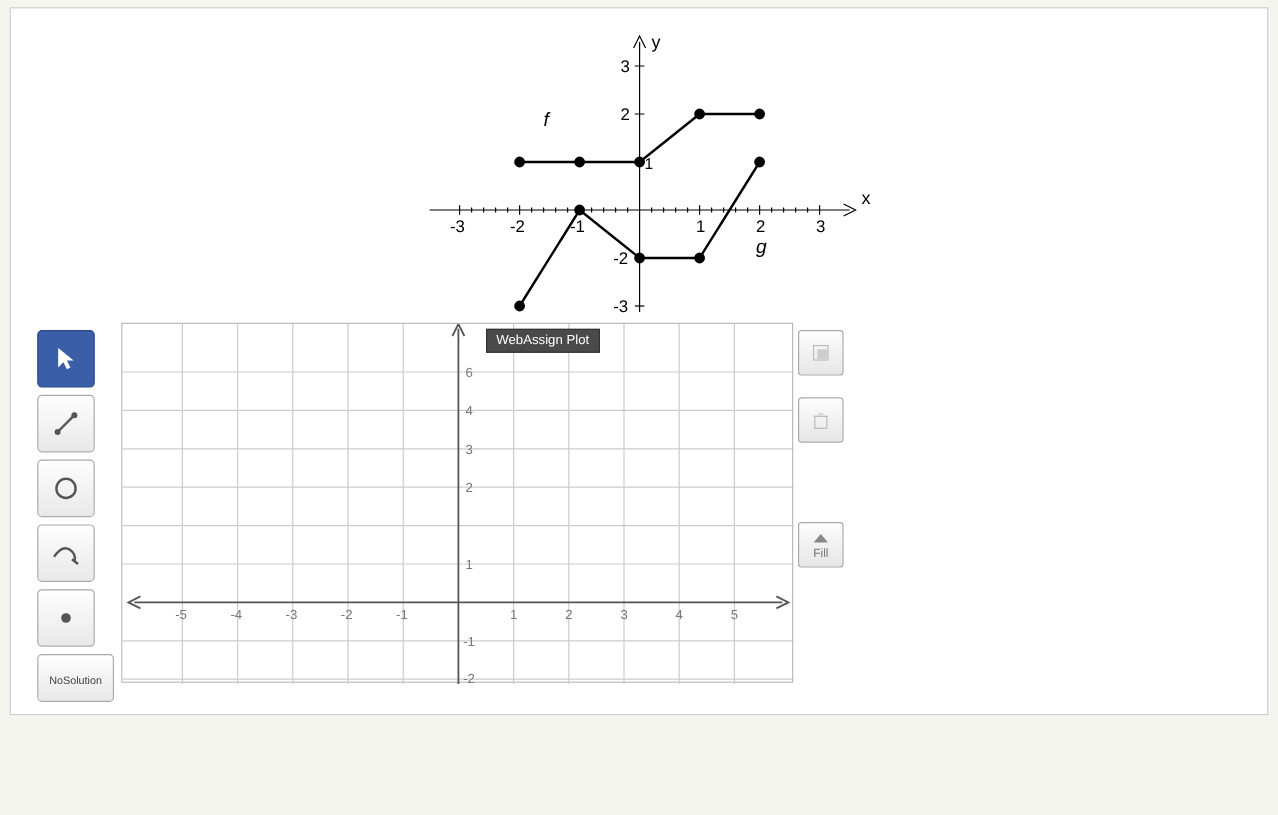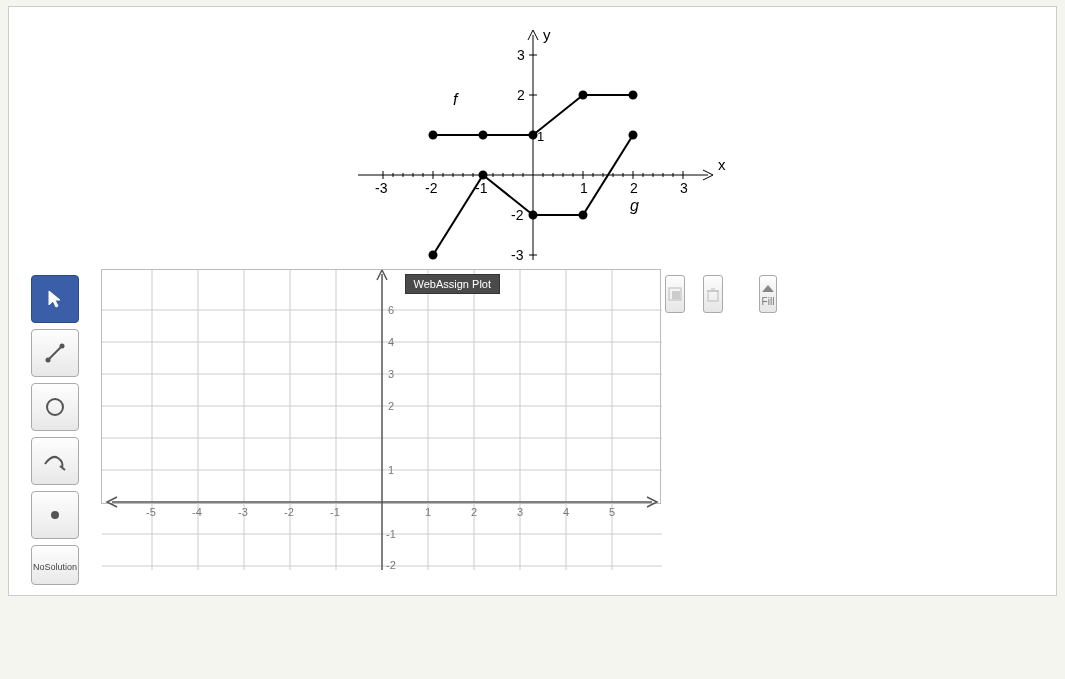--- a/index.html
+++ b/index.html
@@ -54,48 +54,48 @@
     cursor: pointer;
     font-size: 11px;
     color: #444;
   }
   .tool-btn.selected {
     background: #3a5ea8;
     color: #fff;
     border-color: #2a4a88;
   }
   .nosol {
-    width: 48px;
+    width: 64px;
     height: 40px;
     font-size: 9px;
     text-align: center;
     line-height: 1.1;
     padding-top: 6px;
   }
   .graph-canvas-wrap {
     position: relative;
     width: 560px;
-    height: 235px;
+    height: 300px;
     border: 1px solid #bbb;
     background: #fff;
   }
   .wa-badge {
     position: absolute;
     top: 4px;
     right: 160px;
     background: #4a4a4a;
     color: #fff;
     font-size: 11px;
     padding: 3px 8px;
     border: 1px solid #333;
   }
   .side-tools {
     width: 46px;
     display: flex;
-    flex-direction: row;
+    flex-direction: column;
     gap: 18px;
     padding: 6px 4px;
   }
   .side-btn {
     width: 38px;
     height: 38px;
     border: 1px solid #aaa;
     background: linear-gradient(#fdfdfd,#e6e6e6);
     border-radius: 3px;
     display:flex;align-items:center;justify-content:center;

